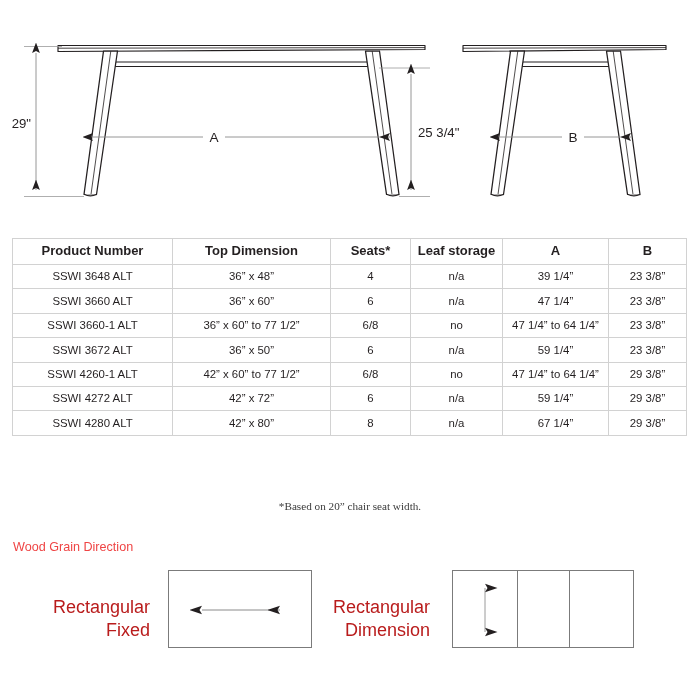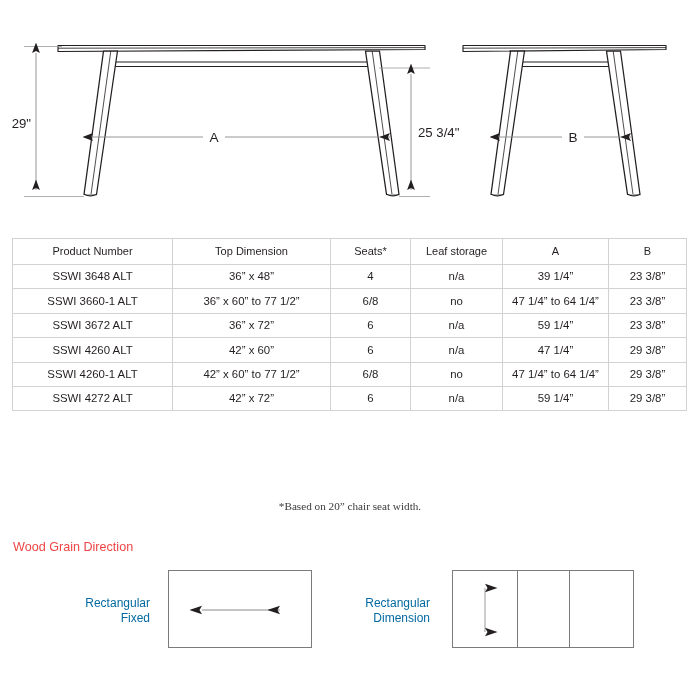--- a/index.html
+++ b/index.html
@@ -44,22 +44,22 @@
     vertical-align: middle;
     height: 23.4px;
     line-height: 1.1;
     padding: 0 2px;
     font-size: 11.4px;
     color: #231f20;
     white-space: nowrap;
     overflow: hidden;
   }
   table.spec th {
-    font-weight: normal;
-    font-size: 11px;
+    font-weight: bold;
+    font-size: 13px;
     height: 25px;
     text-align: center;
   }
   col.c-product { width: 160px; }
   col.c-top     { width: 158px; }
   col.c-seats   { width: 80px;  }
   col.c-leaf    { width: 92px;  }
   col.c-a       { width: 106px; }
   col.c-b       { width: 78px;  }
 
@@ -85,23 +85,23 @@
   #grain-figs {
     position: absolute;
     left: 0;
     top: 560px;
     width: 700px;
     height: 110px;
   }
   .grain-label {
     position: absolute;
     text-align: right;
-    font-size: 12px;
+    font-size: 18px;
     line-height: 1.28;
-    color: #0369a1;
+    color: #b91c1c;
   }
   #label-fixed     { left: 40px;  top: 36px; width: 110px; }
   #label-extension { left: 320px; top: 36px; width: 110px; }
 
   .grain-box {
     position: absolute;
     border: 1.3px solid #7b7b7b;
     background: #ffffff;
     box-sizing: border-box;
   }
@@ -231,57 +231,65 @@
     <tbody id="spec-tbody">
         <tr>
           <td>SSWI 3648 ALT</td>
           <td>36” x 48”</td>
           <td>4</td>
           <td>n/a</td>
           <td>39 1/4”</td>
           <td>23 3/8”</td>
         </tr>
         <tr>
+          <td>SSWI 3660 ALT</td>
+          <td>36” x 60”</td>
+          <td>6</td>
+          <td>n/a</td>
+          <td>47 1/4”</td>
+          <td>23 3/8”</td>
+        </tr>
+        <tr>
           <td>SSWI 3660-1 ALT</td>
           <td>36” x 60” to 77 1/2”</td>
           <td>6/8</td>
           <td>no</td>
           <td>47 1/4” to 64 1/4”</td>
           <td>23 3/8”</td>
         </tr>
         <tr>
           <td>SSWI 3672 ALT</td>
-          <td>36” x 72”</td>
+          <td>36” x 50”</td>
           <td>6</td>
           <td>n/a</td>
           <td>59 1/4”</td>
           <td>23 3/8”</td>
-        </tr>
-        <tr>
-          <td>SSWI 4260 ALT</td>
-          <td>42” x 60”</td>
-          <td>6</td>
-          <td>n/a</td>
-          <td>47 1/4”</td>
-          <td>29 3/8”</td>
         </tr>
         <tr>
           <td>SSWI 4260-1 ALT</td>
           <td>42” x 60” to 77 1/2”</td>
           <td>6/8</td>
           <td>no</td>
           <td>47 1/4” to 64 1/4”</td>
           <td>29 3/8”</td>
         </tr>
         <tr>
           <td>SSWI 4272 ALT</td>
           <td>42” x 72”</td>
           <td>6</td>
           <td>n/a</td>
           <td>59 1/4”</td>
+          <td>29 3/8”</td>
+        </tr>
+        <tr>
+          <td>SSWI 4280 ALT</td>
+          <td>42” x 80”</td>
+          <td>8</td>
+          <td>n/a</td>
+          <td>67 1/4”</td>
           <td>29 3/8”</td>
         </tr>
       </tbody>
   </table>
 </div>
 
 <div id="table-footnote">*Based on 20” chair seat width.</div>
 
 <div id="grain-title">Wood Grain Direction</div>
 

